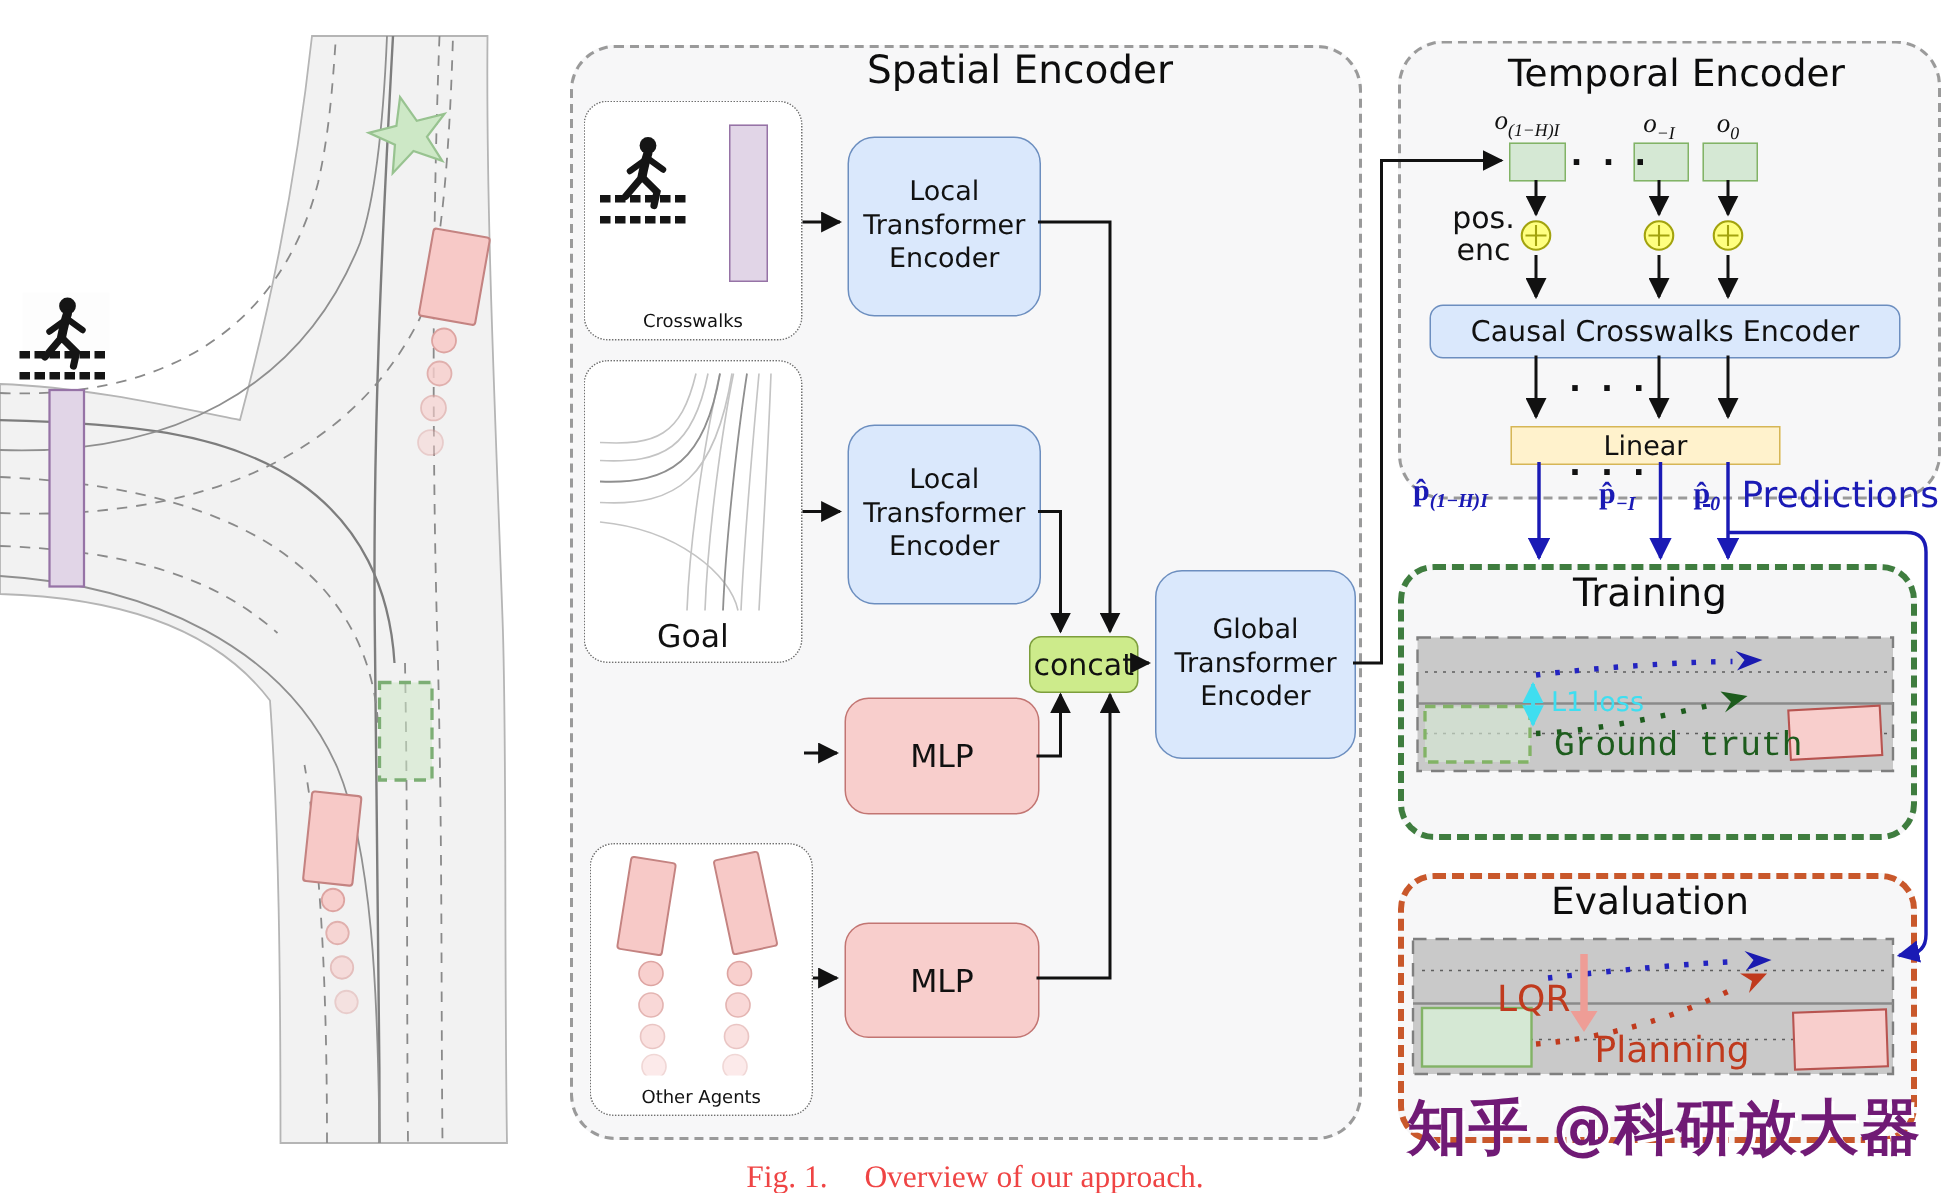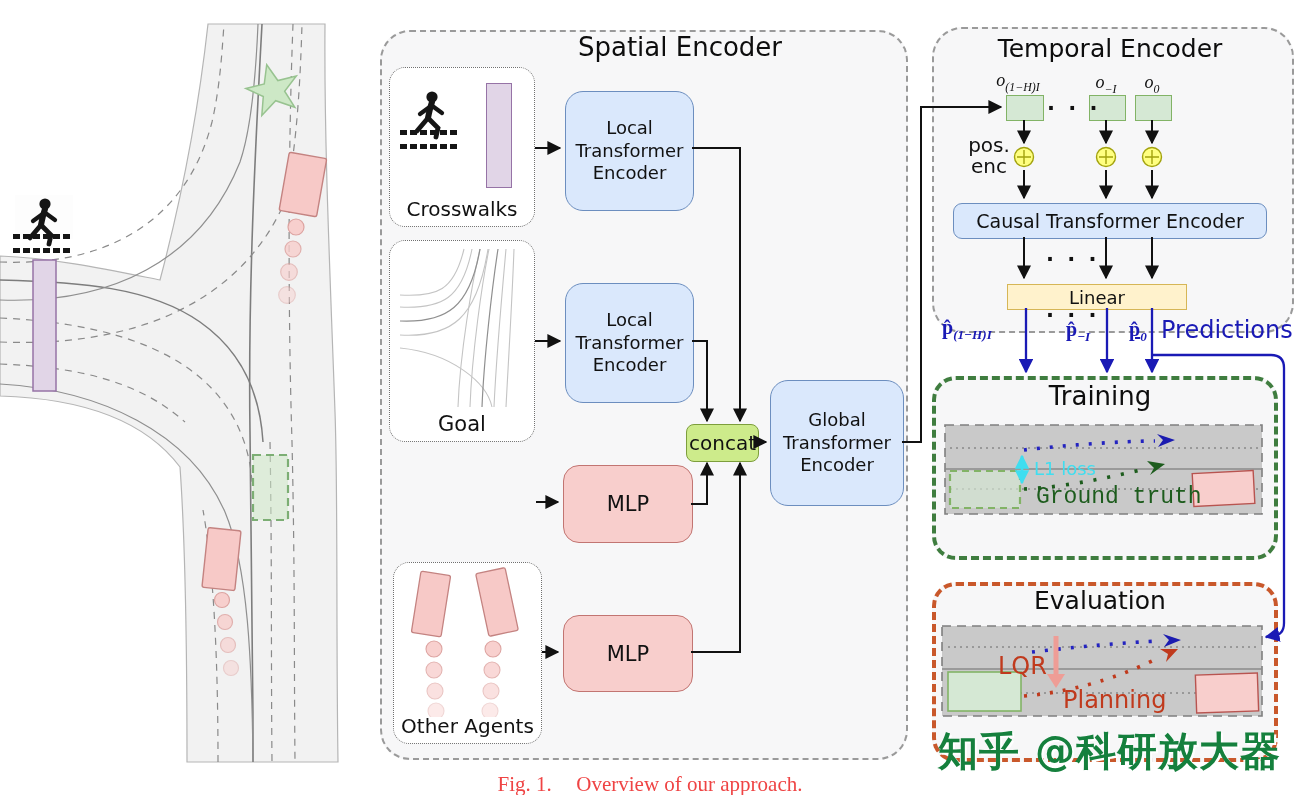--- a/index.html
+++ b/index.html
@@ -2,21 +2,21 @@
 <html style="--encoder-blue: #dae8fc; --encoder-blue-border: #6c8ebf; --mlp-pink: #f8cecc; --concat-green: #cdeb8b; --obs-green: #d5e8d4; --obs-green-border: #82b366; --linear-yellow: #fff2cc; --linear-yellow-border: #d6b656; --prediction-blue: #1a1ab5; --training-border-green: #3f7d3f; --evaluation-border-orange: #c9582b; --l1-loss-cyan: #3fdef0; --ground-truth-green: #1d5c1d; --planning-red: #c03a1d; --crosswalk-purple: #e1d5e7; --road-gray: #c9c9c9;"><head>
 <meta charset="utf-8">
 <style>
   html,body{margin:0;padding:0;background:#fff;}
   #canvas{position:relative;width:1299px;height:795px;background:#ffffff;overflow:hidden;
           font-family:"DejaVu Sans","Liberation Sans",sans-serif;color:#111;margin-top:12px;}
   .abs{position:absolute;}
   .panel{position:absolute;border:2.5px dashed #9a9a9a;border-radius:30px;background:#f7f7f8;z-index:1;}
   .panel-title{position:absolute;text-align:center;font-weight:500;color:#0d0d0d;z-index:3;}
   .input-box{position:absolute;background:#ffffff;border:1.6px dotted #707070;border-radius:16px;z-index:2;}
-  .input-label{position:absolute;left:0;right:0;bottom:5px;text-align:center;font-size:20px;color:#111;}
+  .input-label{position:absolute;left:0;right:0;bottom:5px;text-align:center;font-size:12px;color:#111;}
   .box-blue{position:absolute;background:var(--encoder-blue);border:1.6px solid var(--encoder-blue-border);
             border-radius:18px;display:flex;align-items:center;justify-content:center;text-align:center;
             font-size:18px;line-height:1.25;z-index:2;}
   .box-pink{position:absolute;background:var(--mlp-pink);border:1.6px solid #c27572;border-radius:16px;
             display:flex;align-items:center;justify-content:center;font-size:21px;z-index:2;}
   .box-concat{position:absolute;background:var(--concat-green);border:1.5px solid #7d9e3c;border-radius:8px;
             display:flex;align-items:center;justify-content:center;font-size:20px;z-index:2;}
   .box-obs{position:absolute;background:var(--obs-green);border:1.4px solid var(--obs-green-border);z-index:2;}
   .box-wide{position:absolute;background:var(--encoder-blue);border:1.5px solid var(--encoder-blue-border);
             border-radius:9px;display:flex;align-items:center;justify-content:center;font-size:19px;z-index:2;}
@@ -26,21 +26,21 @@
            text-align:center;z-index:3;}
   .obs-sym sub,.pred-sym sub{font-size:0.66em;font-style:italic;}
   .pred-sym{position:absolute;font-family:"Liberation Serif",serif;font-weight:bold;font-size:20px;
            color:var(--prediction-blue);z-index:8;}
   .dots{position:absolute;font-size:21px;font-weight:bold;letter-spacing:3px;color:#111;z-index:3;}
   .lbl{position:absolute;z-index:8;white-space:nowrap;}
   .overlay{position:absolute;left:0;top:0;z-index:5;pointer-events:none;}
   .fill-black{fill:#111;} .fill-blue{fill:var(--prediction-blue);} .fill-cyan{fill:var(--l1-loss-cyan);}
   .stroke-black{stroke:#111;stroke-width:2;fill:none;}
   .stroke-blue{stroke:var(--prediction-blue);stroke-width:2.3;fill:none;}
-  .watermark{position:absolute;z-index:20;font-size:40px;font-weight:bold;color:#15803d;
+  .watermark{position:absolute;z-index:20;font-size:40px;font-weight:bold;color:#701a75;
              text-shadow:2px 2px 0 #ffffff;letter-spacing:1px;}
   .caption{position:absolute;font-family:"Liberation Serif",serif;font-size:21px;color:#ef4444;
            text-align:center;z-index:8;}
 </style>
 </head>
 <body>
 
 <div id="canvas">
 
   <svg class="abs" style="left:0;top:0;z-index:1;" width="362" height="758" viewBox="0 0 362 758">
@@ -183,40 +183,40 @@
   </div>
 
   <div class="box-blue" style="left:565px;top:79px;width:127px;height:118px;">Local Transformer Encoder</div>
   <div class="box-blue" style="left:565px;top:271px;width:127px;height:118px;">Local Transformer Encoder</div>
   <div class="box-pink" style="left:563px;top:453px;width:128px;height:76px;">MLP</div>
   <div class="box-pink" style="left:563px;top:603px;width:128px;height:75px;">MLP</div>
   <div class="box-concat" style="left:686px;top:412px;width:71px;height:36px;">concat</div>
   <div class="box-blue" style="left:770px;top:368px;width:132px;height:124px;">Global Transformer Encoder</div>
 
   <div class="panel" style="left:932px;top:15px;width:358px;height:302px;"></div>
-  <div class="panel-title" style="left:990px;top:22px;width:240px;font-size:25px;">Temporal Encoder</div>
+  <div class="panel-title" style="left:990px;top:22px;width:240px;font-size:25px;text-align:right;">Temporal Encoder</div>
 
   <div class="obs-sym" style="left:978px;top:58px;width:80px;">
     <span>o</span><sub>(1−H)I</sub></div>
   <div class="obs-sym" style="left:1081px;top:60px;width:50px;">
     <span>o</span><sub>−I</sub></div>
   <div class="obs-sym" style="left:1132px;top:60px;width:40px;">
     <span>o</span><sub>0</sub></div>
 
   <div class="box-obs" style="left:1006px;top:83px;width:36px;height:24px;"></div>
   <div class="box-obs" style="left:1089px;top:83px;width:35px;height:24px;"></div>
   <div class="box-obs" style="left:1135px;top:83px;width:35px;height:24px;"></div>
   <div class="dots" style="left:1047px;top:84px;">· · ·</div>
 
   <div class="abs" style="left:964px;top:123px;width:50px;text-align:center;font-size:20px;line-height:1.05;z-index:3;">
     <div>pos.</div>
     <div>enc</div>
   </div>
 
-  <div class="box-wide" style="left:953px;top:191px;width:312px;height:34px;">Causal Transformer Encoder</div>
+  <div class="box-wide" style="left:953px;top:191px;width:312px;height:34px;">Causal Crosswalks Encoder</div>
   <div class="dots" style="left:1046px;top:235px;">· · ·</div>
 
   <div class="box-linear" style="left:1007px;top:272px;width:178px;height:24px;">Linear</div>
   <div class="dots" style="left:1046px;top:291px;">· · ·</div>
 
   <div class="pred-sym" style="left:942px;top:304px;">
     <span>p̂</span><sub>(1−H)I</sub></div>
   <div class="pred-sym" style="left:1066px;top:306px;">
     <span>p̂</span><sub>−I</sub></div>
   <div class="pred-sym" style="left:1129px;top:306px;text-decoration:underline;">

